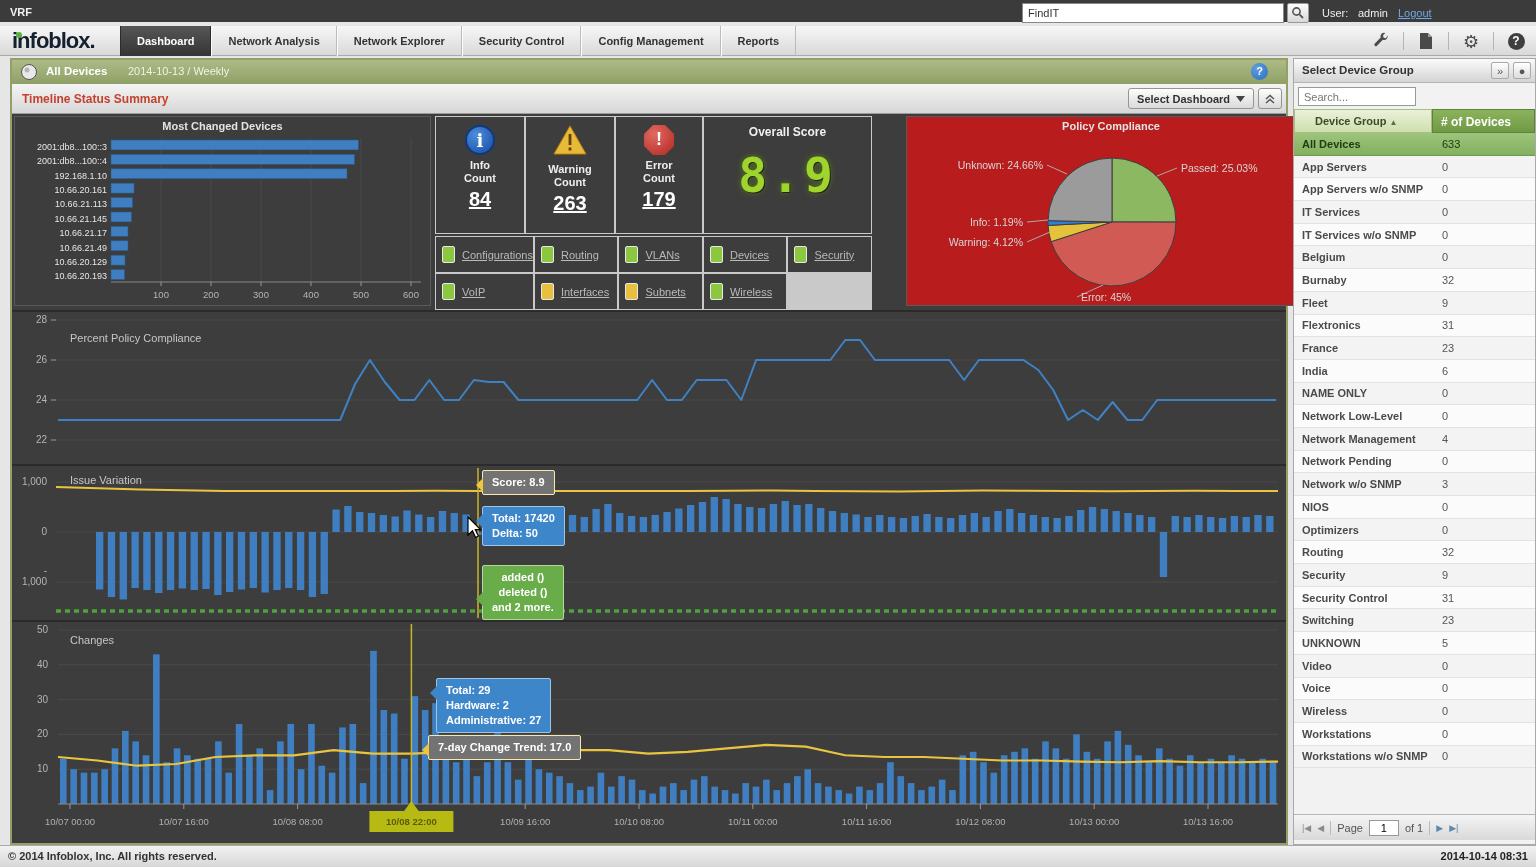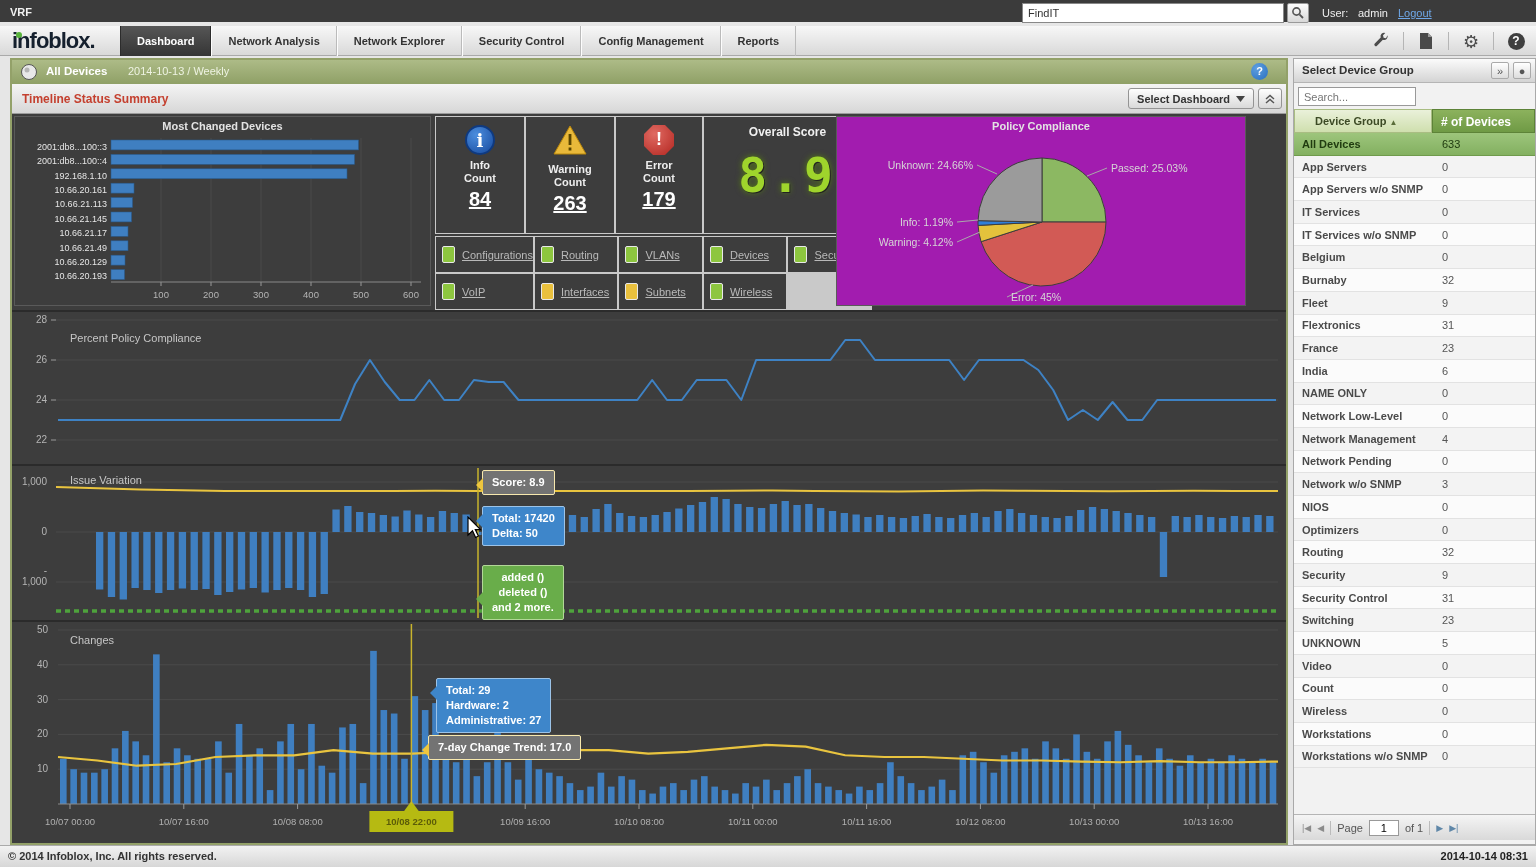--- a/index.html
+++ b/index.html
@@ -40,21 +40,21 @@
   .section-title { position:absolute; left:10px; top:8px; font-size:12px; font-weight:bold; color:#c4402f; }
   .select-dash-btn { position:absolute; right:32px; top:4px; height:21px; padding:0 8px; background:linear-gradient(#fefefe,#d9d9d9); border:1px solid #949494; border-radius:3px; font-size:11px; font-weight:bold; color:#333; display:flex; align-items:center; gap:6px; cursor:pointer; }
   .collapse-btn { position:absolute; right:4px; top:4px; width:24px; height:21px; background:linear-gradient(#fefefe,#d9d9d9); border:1px solid #949494; border-radius:3px; cursor:pointer; display:flex; align-items:center; justify-content:center; }
 
   .dash { position:absolute; left:0; top:54px; width:1274px; height:729px; background:#3d3d3d; }
 
   
   .row-top { position:absolute; left:0; top:0; width:1274px; height:194px; }
   .panel-mcd { position:absolute; left:2px; top:2px; width:417px; height:190px; border:1px solid #5a5a5a; background:#3d3d3d; }
   .panel-mid { position:absolute; left:423px; top:2px; width:437px; height:190px; }
-  .panel-pie { position:absolute; left:824px; top:2px; width:410px; height:190px; border:1px solid #5a5a5a; background:#a21caf; }
+  .panel-pie { position:absolute; left:894px; top:2px; width:410px; height:190px; border:1px solid #5a5a5a; background:#b91c1c; }
   .chart-title-sm { position:absolute; top:3px; width:100%; text-align:center; font-size:11px; font-weight:bold; color:#e3e3e3; }
   .counts { position:absolute; left:0; top:0; width:437px; height:118px; display:grid; grid-template-columns:88px 88px 86px 1fr; gap:2px; background:#c9c9c9; border:1px solid #c9c9c9; }
   .count-cell { background:#3d3d3d; text-align:center; padding-top:8px; }
   .count-label { font-size:11px; font-weight:bold; color:#eee; width:52px; margin:4px auto 0; line-height:13px; }
   .count-value { font-size:20px; font-weight:bold; color:#fff; text-decoration:underline; margin-top:3px; cursor:pointer; }
   .score-cell { background:#3d3d3d; text-align:center; padding-top:8px; }
   .score-label { font-size:12px; font-weight:bold; color:#f0f0f0; }
   .score-led { margin-top:8px; font-family:"DejaVu Sans Mono",monospace; font-size:48px; font-weight:bold; color:#9fd42c; letter-spacing:4px; text-shadow:1px 1px 0 #222, 0 0 6px #577f12; }
   .icon-info { width:30px; height:30px; margin:0 auto; border-radius:50%; background:radial-gradient(circle at 35% 30%,#4c8ede,#174a9e); border:2px solid #0f3a80; color:#fff; font-weight:bold; font-size:18px; line-height:27px; font-family:"DejaVu Serif",serif; }
   .icon-err { width:30px; height:30px; margin:0 auto; background:radial-gradient(circle at 35% 30%,#e06a62,#b32721); clip-path:polygon(30% 0,70% 0,100% 30%,100% 70%,70% 100%,30% 100%,0 70%,0 30%); color:#fff; font-weight:bold; font-size:18px; line-height:29px; }
@@ -748,21 +748,21 @@
         </div>
         <div class="sb-row">
           <div class="c1">UNKNOWN</div>
           <div class="c2">5</div>
         </div>
         <div class="sb-row">
           <div class="c1">Video</div>
           <div class="c2">0</div>
         </div>
         <div class="sb-row">
-          <div class="c1">Count</div>
+          <div class="c1">Voice</div>
           <div class="c2">0</div>
         </div>
         <div class="sb-row">
           <div class="c1">Wireless</div>
           <div class="c2">0</div>
         </div>
         <div class="sb-row">
           <div class="c1">Workstations</div>
           <div class="c2">0</div>
         </div>

